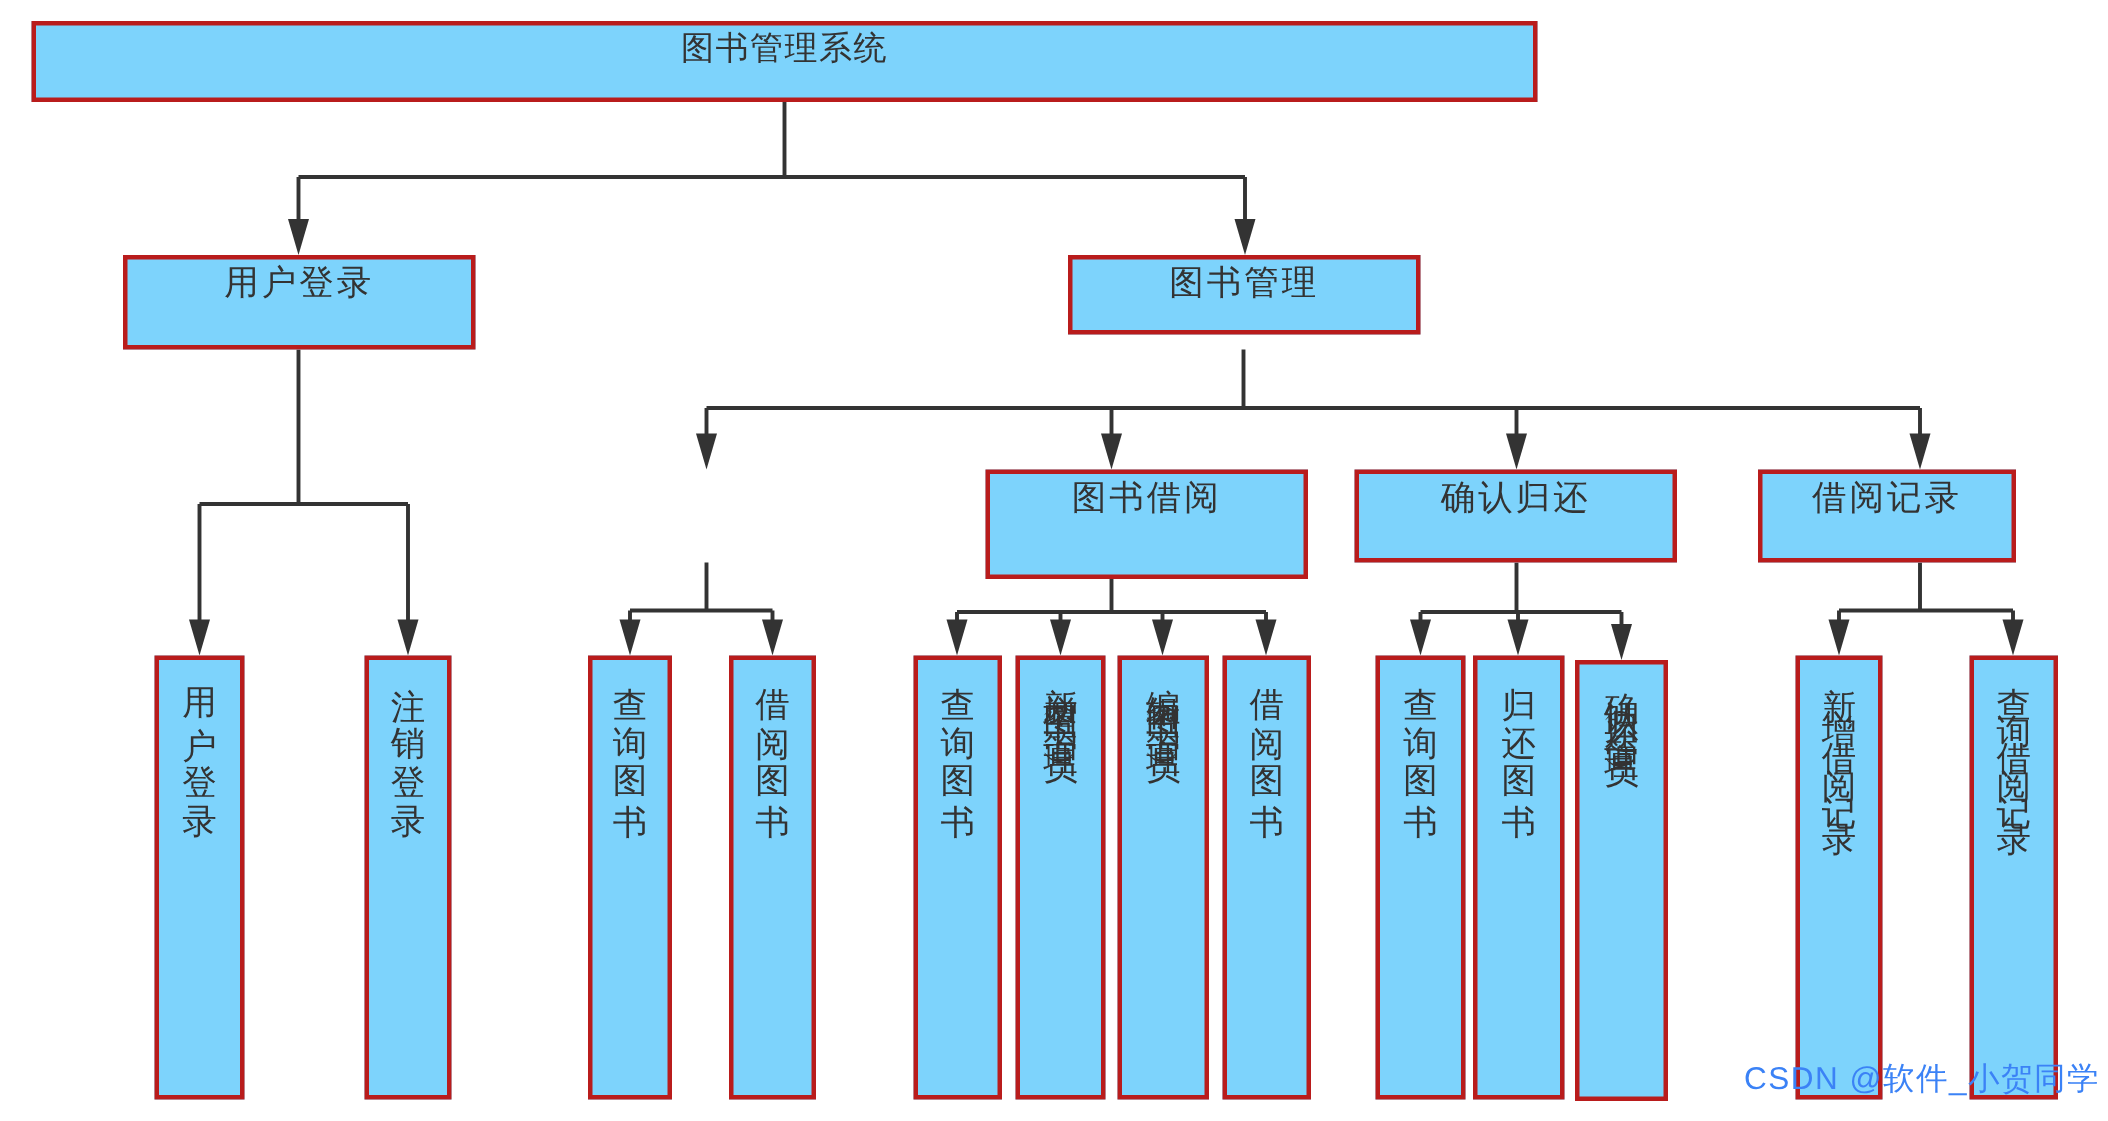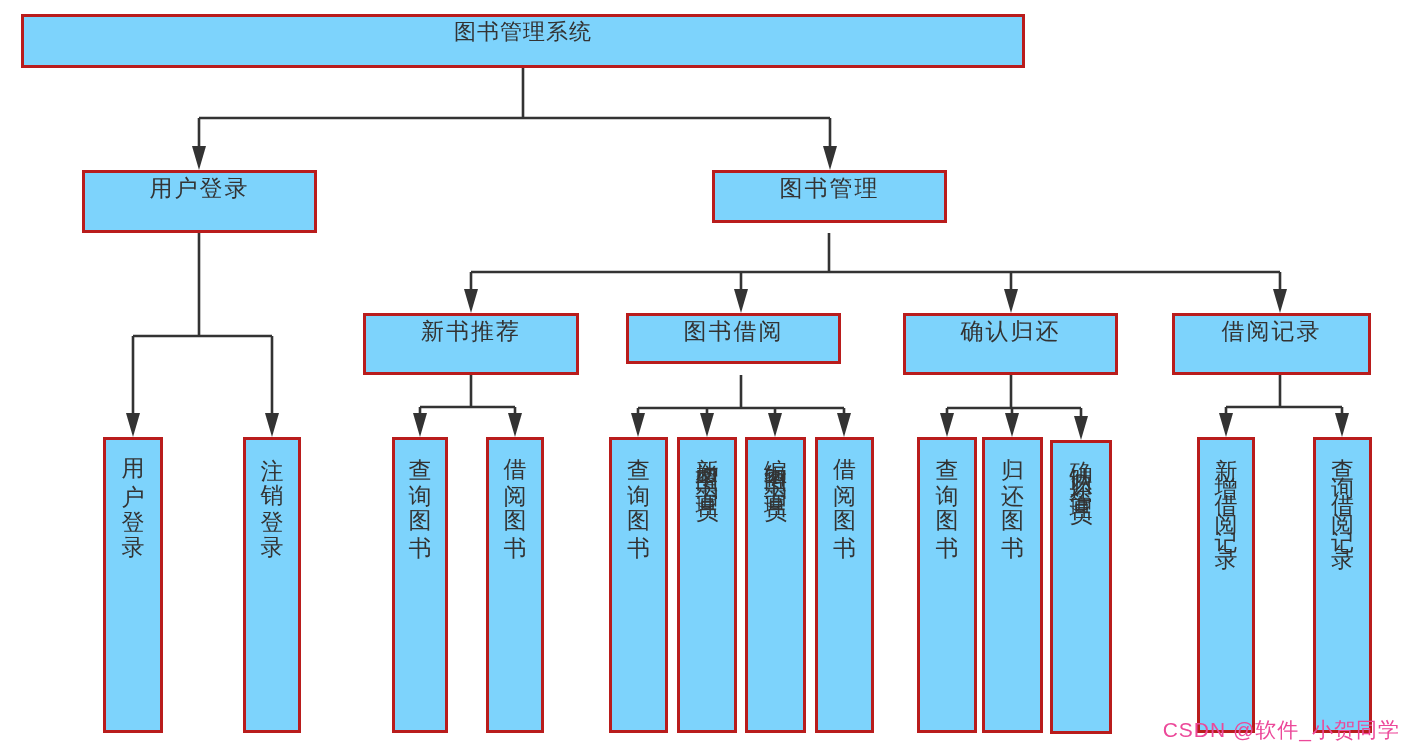--- a/index.html
+++ b/index.html
@@ -44,23 +44,23 @@
     writing-mode: vertical-rl;
     font-size: 23px;
     line-height: 1;
   }
   .node.leaf.ls-wide span { letter-spacing: 26px; }
   .node.leaf.ls-mid  span { letter-spacing: 18px; }
   .node.leaf.ls-long span { letter-spacing: 6px; }
   #watermark {
     position: absolute;
     right: 5px;
-    bottom: 3px;
+    bottom: 14px;
     font-size: 21px;
-    color: #ec4899;
+    color: #3b82f6;
     letter-spacing: 1px;
     z-index: 3;
     white-space: nowrap;
   }
 </style>
 </head>
 <body>
 
 <div id="canvas">
 
@@ -111,30 +111,27 @@
     <span>图书管理系统</span>
   </div>
 
   <div class="node hbox" style="left:82px;top:170px;width:235px;height:63px">
     <span>用户登录</span>
   </div>
   <div class="node hbox" style="left:712px;top:170px;width:235px;height:53px">
     <span>图书管理</span>
   </div>
 
-  <div class="node hbox" style="left:363px;top:313px;width:216px;height:62px">
-    <span>新书推荐</span>
-  </div>
-  <div class="node hbox" style="left:626px;top:313px;width:215px;height:51px">
+  <div class="node hbox" style="left:657px;top:313px;width:215px;height:73px">
     <span>图书借阅</span>
   </div>
   <div class="node hbox" style="left:903px;top:313px;width:215px;height:62px">
     <span>确认归还</span>
   </div>
-  <div class="node hbox" style="left:1172px;top:313px;width:199px;height:62px">
+  <div class="node hbox" style="left:1172px;top:313px;width:172px;height:62px">
     <span>借阅记录</span>
   </div>
 
   <div class="node leaf ls-wide" style="left:103px;top:437px;width:60px;height:296px">
     <span>用户登录</span>
   </div>
   <div class="node leaf ls-wide" style="left:243px;top:437px;width:58px;height:296px">
     <span>注销登录</span>
   </div>
 

